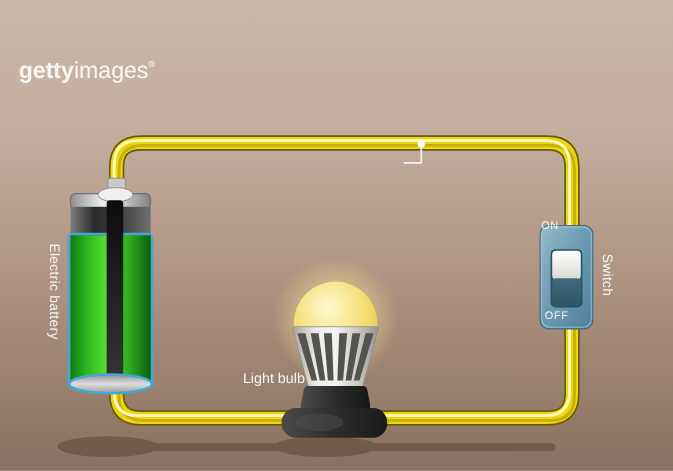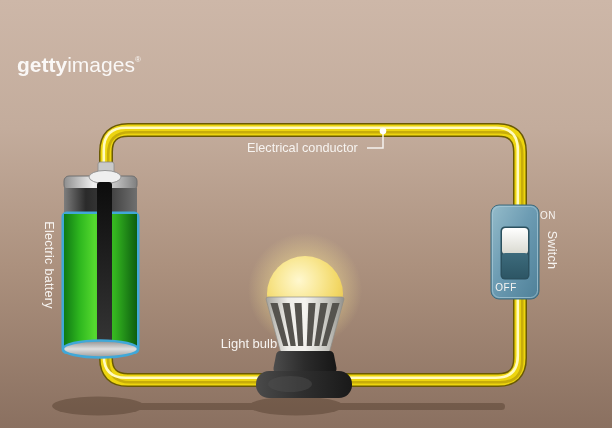--- a/index.html
+++ b/index.html
@@ -16,21 +16,21 @@
   .watermark b{font-weight:700;}
   .watermark .reg{font-size:8px;vertical-align:10px;}
   .title{left:0;right:0;top:36px;text-align:center;font-size:30px;letter-spacing:0.5px;
          color:rgba(255,255,255,0.95);font-weight:400;white-space:nowrap;}
   .lbl-conductor{left:247px;top:141px;font-size:12.7px;}
   .lbl-bulb{left:219px;top:336px;width:60px;text-align:center;font-size:13px;line-height:15px;}
   .lbl-battery{left:49px;top:265px;transform:translate(-50%,-50%) rotate(90deg);
                font-size:12.5px;white-space:nowrap;letter-spacing:0.3px;}
   .lbl-switch{left:552px;top:250px;transform:translate(-50%,-50%) rotate(90deg);
               font-size:12.5px;white-space:nowrap;letter-spacing:0.3px;}
-  .lbl-on{left:492px;top:210px;width:64px;text-align:right;font-size:10px;letter-spacing:0.5px;}
+  .lbl-on{left:492px;top:200px;width:64px;text-align:left;font-size:10px;letter-spacing:0.5px;}
   .lbl-off{left:492px;top:282px;width:28px;text-align:center;font-size:10px;letter-spacing:0.5px;}
 </style>
 </head>
 <body>
 
 <div class="stage">
 
   <svg width="612" height="428" viewBox="0 0 612 428">
     <defs>
       <linearGradient id="silverH" x1="0" y1="0" x2="1" y2="0">
@@ -155,21 +155,20 @@
       <rect x="492.5" y="206.5" width="45" height="91" rx="7" fill="none" stroke="#a9cbd8" stroke-width="1" opacity="0.7"></rect>
       <rect x="500.5" y="226.5" width="29" height="53" rx="4.5" fill="#2b505e"></rect>
       <rect x="502" y="228" width="26" height="26" rx="3.5" fill="url(#rockTop)"></rect>
       <rect x="502" y="253" width="26" height="25" rx="3.5" fill="url(#rockBot)"></rect>
     </g>
   </svg>
 
   <div class="txt watermark"><b>getty</b><span>images</span><span class="reg">®</span></div>
 
 
-  <div class="txt lbl-conductor">Electrical conductor</div>
 
   <div class="txt lbl-bulb">Light bulb</div>
 
   <div class="txt lbl-battery">Electric battery</div>
 
   <div class="txt lbl-switch">Switch</div>
 
   <div class="txt lbl-on">ON</div>
 
   <div class="txt lbl-off">OFF</div>

